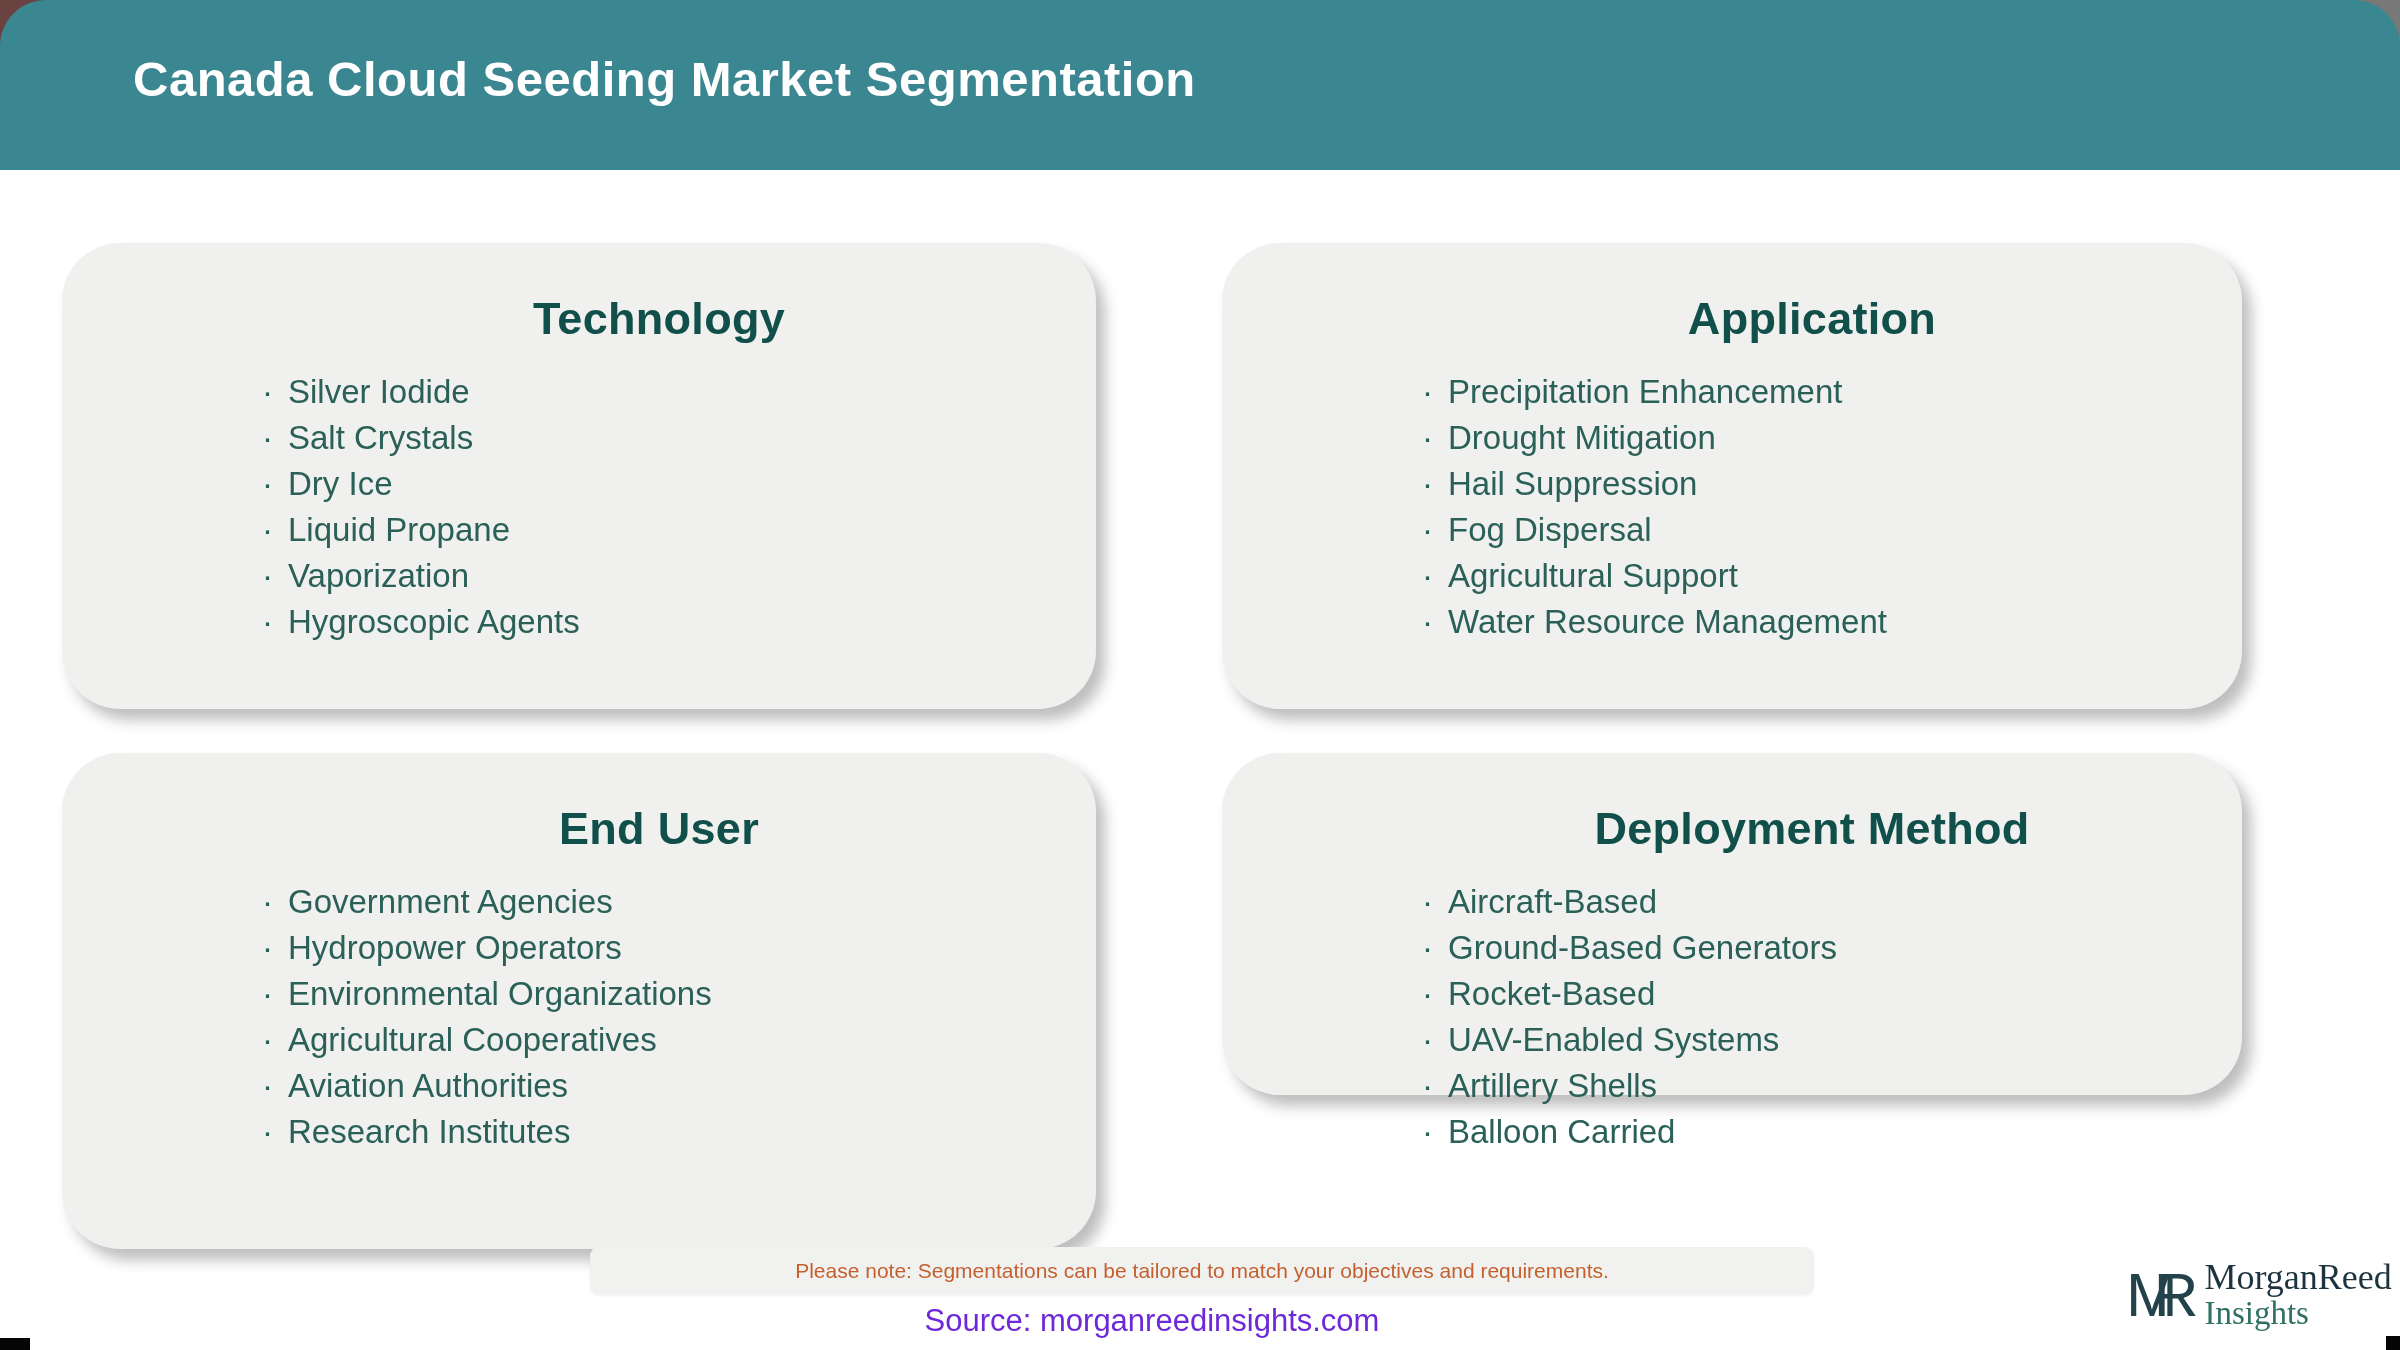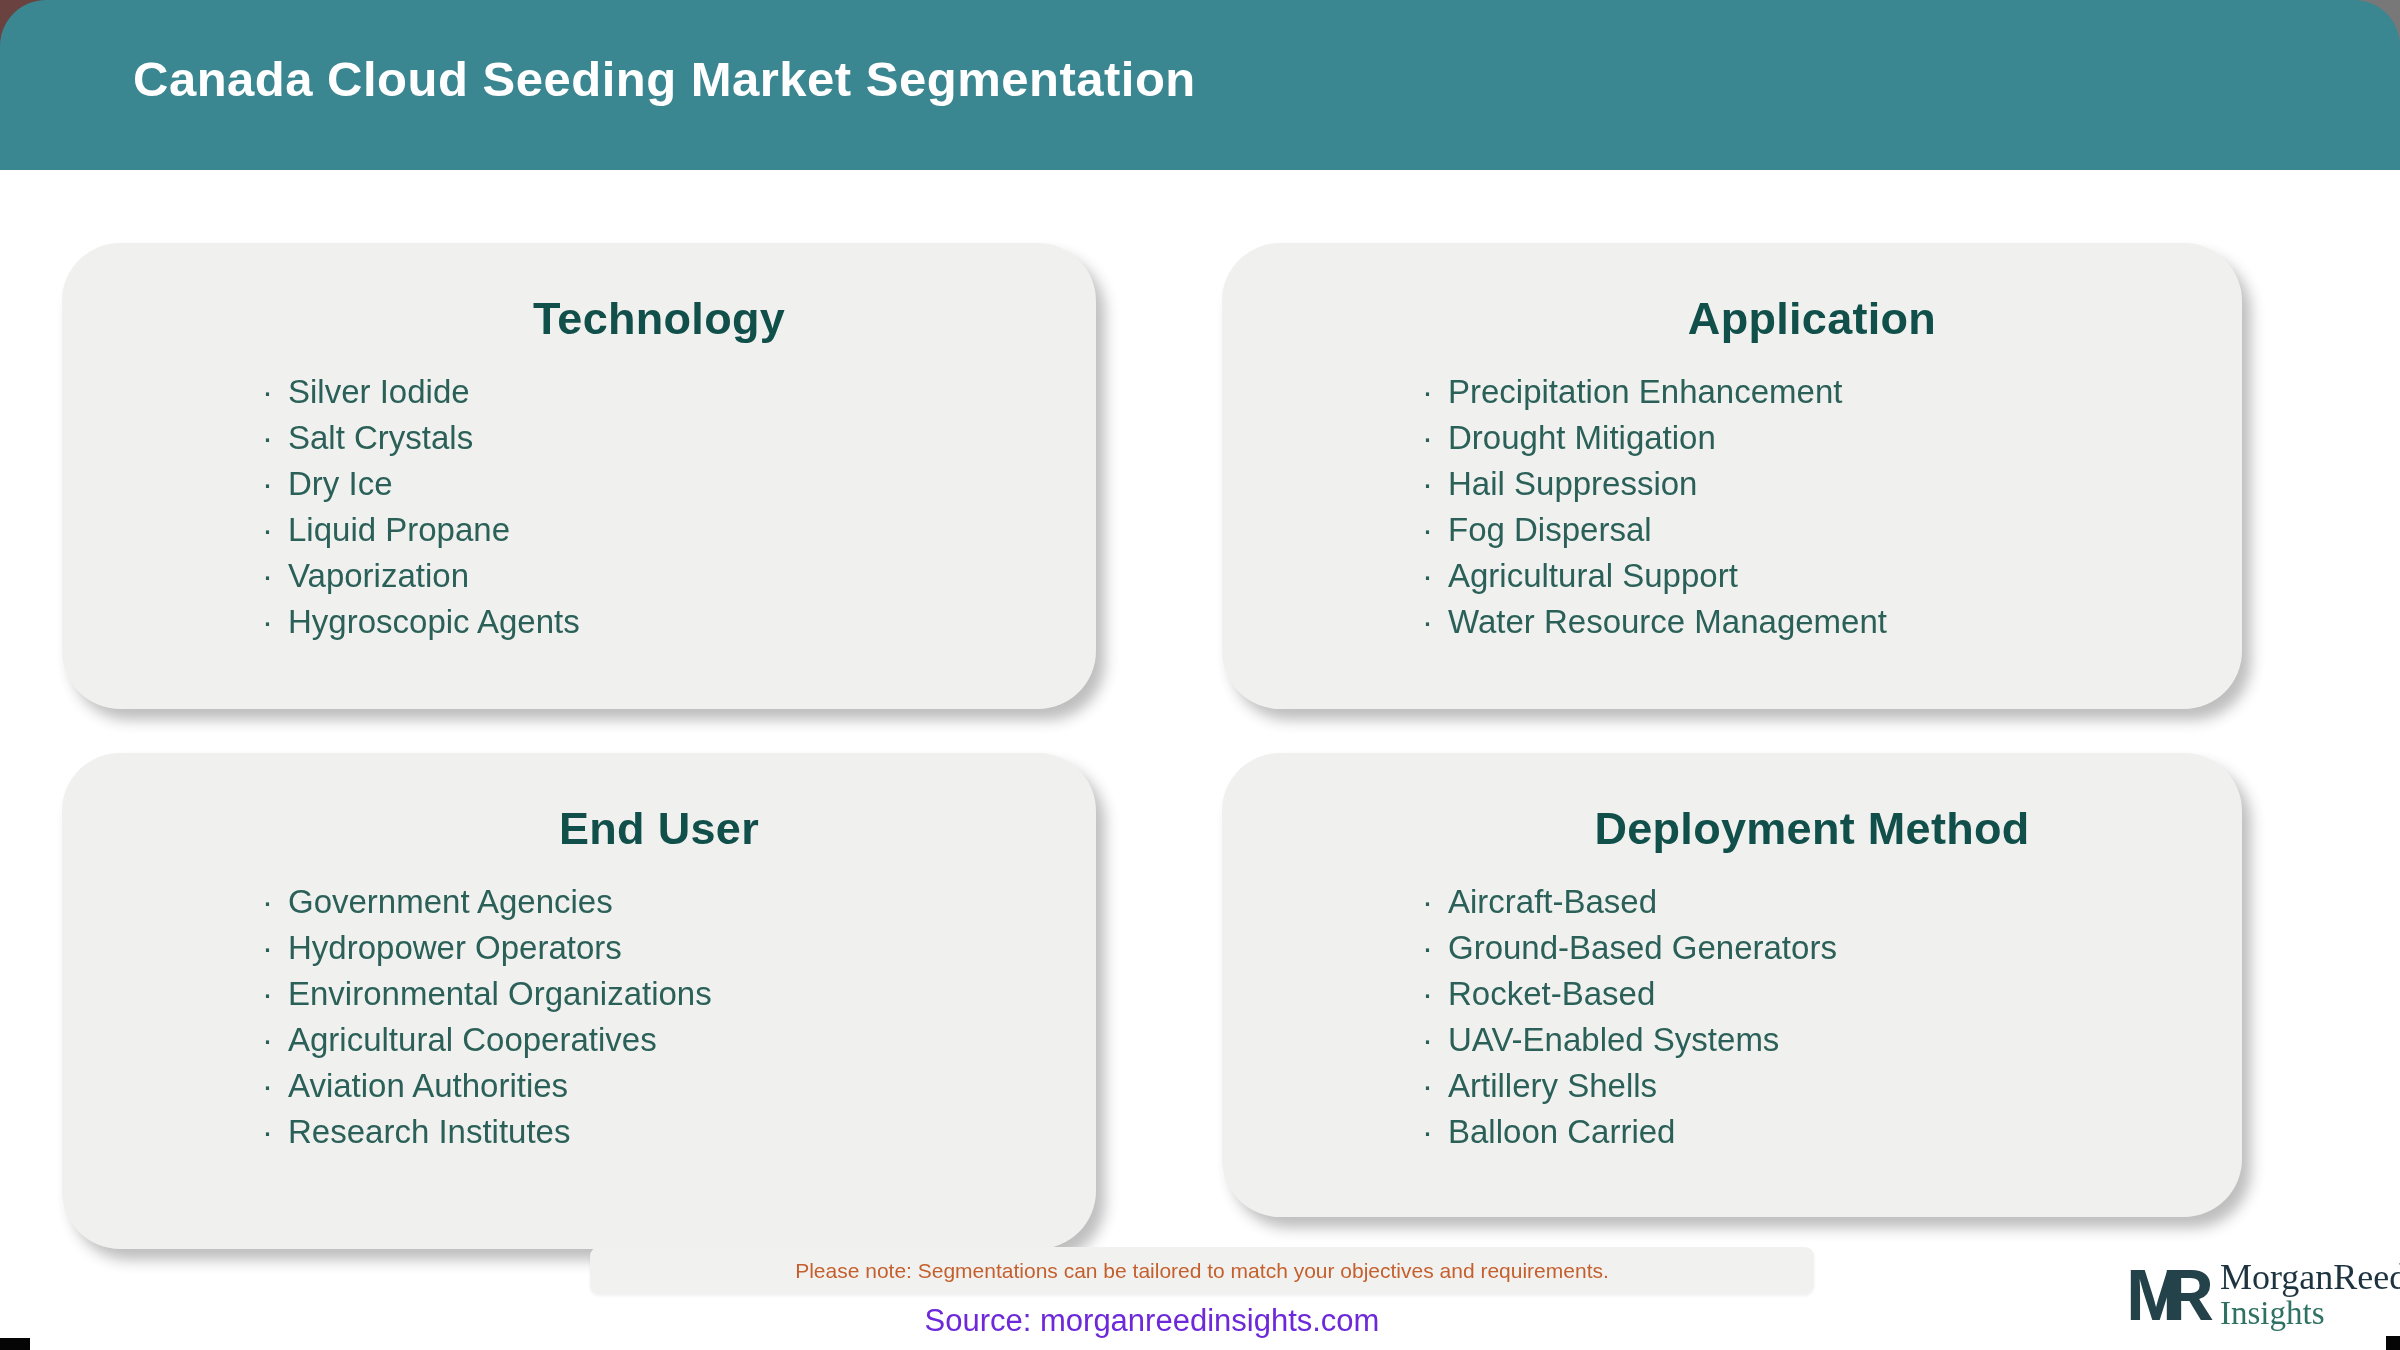--- a/index.html
+++ b/index.html
@@ -22,38 +22,38 @@
   .header h1 { color:#ffffff; font-size:49px; font-weight:800; letter-spacing:0.5px;
                padding-left:133px; transform:translateY(-6px); }
 
   
   .card { position:absolute; background:#f0f0ee; border-radius:58px;
           box-shadow:9px 11px 14px rgba(40,40,40,0.30);
           padding:50px 40px 0 200px; z-index:1; }
   .card-tl { left:62px;   top:243px; width:1034px; height:466px; }
   .card-tr { left:1222px; top:243px; width:1020px; height:466px; }
   .card-bl { left:62px;   top:753px; width:1034px; height:496px; }
-  .card-br { left:1222px; top:753px; width:1020px; height:464px; }
+  .card-br { left:1222px; top:753px; width:1020px; height:342px; }
 
   .card h2 { color:#11504a; font-size:45px; font-weight:700; margin-bottom:24px; letter-spacing:0.3px;text-align:center; }
   .card ul { list-style:none; }
   .card li { display:flex; align-items:center; height:46px; font-size:33px; color:#2a6058; }
   .card li .dot { margin-right:15px; color:#2a6058; }
 
   
   .note { position:absolute; left:590px; top:1247px; width:1224px; height:47px;
           background:#f1f1ef; border-radius:9px; display:flex; align-items:center;
           justify-content:center; box-shadow:0 2px 3px rgba(0,0,0,0.06); z-index:2; }
   .note span { font-size:21px; color:#c5602e; }
   .source { position:absolute; left:590px; top:1303px; width:1124px; text-align:center;
             font-size:31px; color:#6d28d9; z-index:2; }
 
   
   .logo { position:absolute; left:2126px; top:1254px; display:flex; align-items:center; z-index:2; }
-  .monogram { font-family:"Liberation Sans", sans-serif; font-weight:bold; font-size:72px;
+  .monogram { font-family:"Liberation Sans", sans-serif; font-weight:normal; font-size:62px;
               line-height:82px; letter-spacing:-24px; color:#24424a; padding-right:30px; }
   .logo-text { display:flex; flex-direction:column; justify-content:center; }
   .logo-name { font-family:"Liberation Serif", serif; font-size:36px; line-height:37px; color:#1d3340; white-space:nowrap; }
   .logo-name .primary { font-weight:normal;margin-top:13px; }
   .logo-tagline { font-family:"Liberation Serif", serif; font-size:33px; line-height:35px; color:#2f7263; }
 </style>
 </head>
 <body>
 
 <div class="page">

